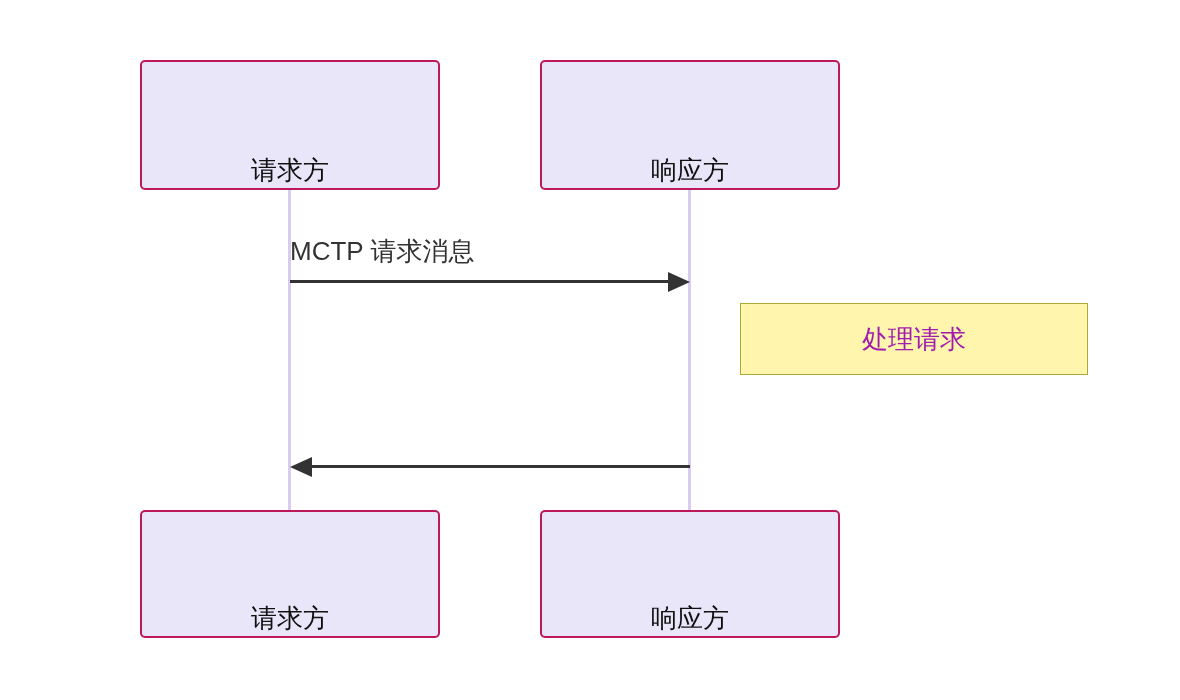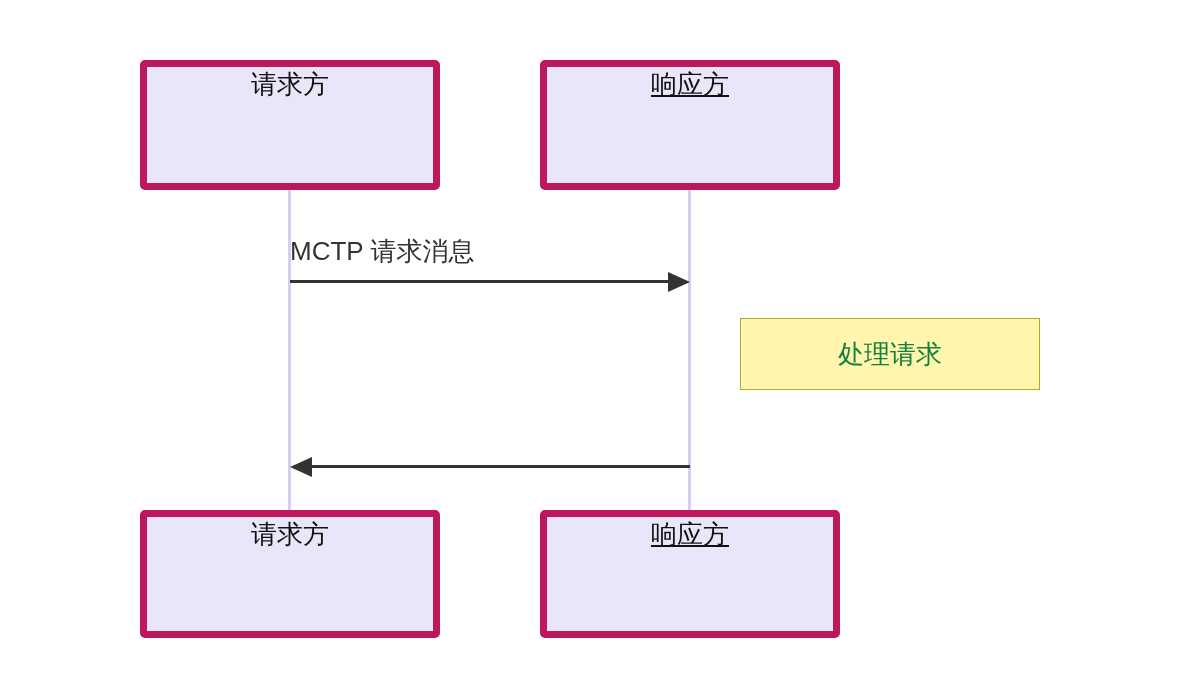--- a/index.html
+++ b/index.html
@@ -14,33 +14,33 @@
     height: 700px;
     background: #ffffff;
     overflow: hidden;
   }
   
   .actor-box {
     position: absolute;
     width: 300px;
     box-sizing: border-box;
     background: #e9e6f9;
-    border: 7px solid #be185d;
+    border: 2px solid #be185d;
     border-radius: 5px;
     display: flex;
-    align-items: flex-start;
+    align-items: flex-end;
     justify-content: center;
     font-size: 26px;
     color: #111111;
     z-index: 3;
   }
   .actor-top { top: 60px; height: 130px; }
   .actor-bottom { top: 510px; height: 128px; }
   .actor-left { left: 140px; }
-  .actor-right { left: 540px; text-decoration: underline; }
+  .actor-right { left: 540px; }
 
   
   .lifeline {
     position: absolute;
     top: 190px;
     width: 3px;
     height: 322px;
     background: #d8ccf0;
     z-index: 1;
   }
@@ -85,32 +85,31 @@
     top: 457px;
     left: 290px;
     border-right: 22px solid #333333;
   }
 
   
   .note-box {
     position: absolute;
     left: 740px;
     top: 303px;
-    width: 300px;
+    width: 348px;
     height: 72px;
     box-sizing: border-box;
     background: #fff5ad;
     border: 1px solid #aaaa33;
     display: flex;
     align-items: center;
     justify-content: center;
     font-size: 26px;
-    color: #15803d;
+    color: #a21caf;
     z-index: 3;
-    margin-top: 15px;
   }
 </style>
 </head>
 <body>
 
 <div class="canvas">
 
   <div class="actor-box actor-top actor-left">
     <span>请求方</span>
   </div>

